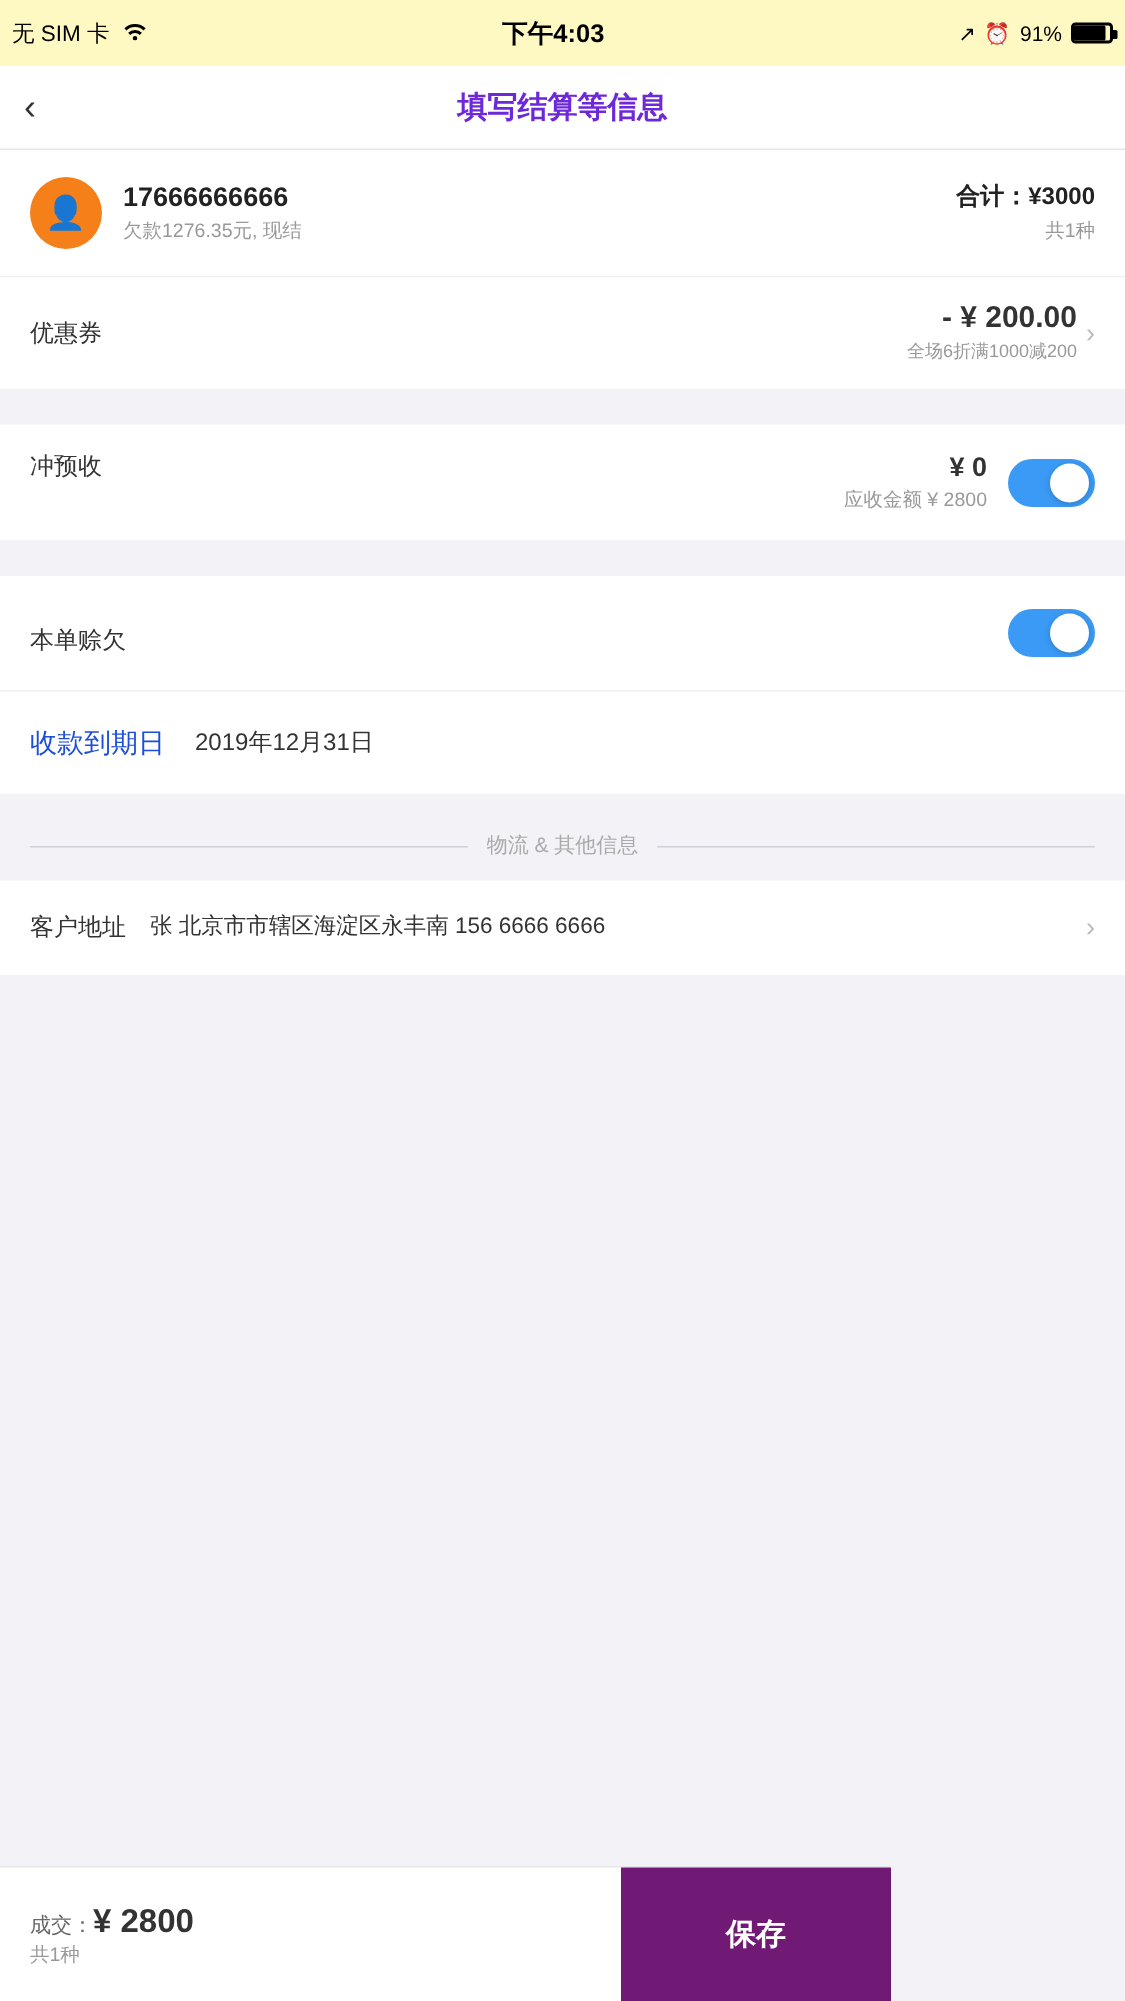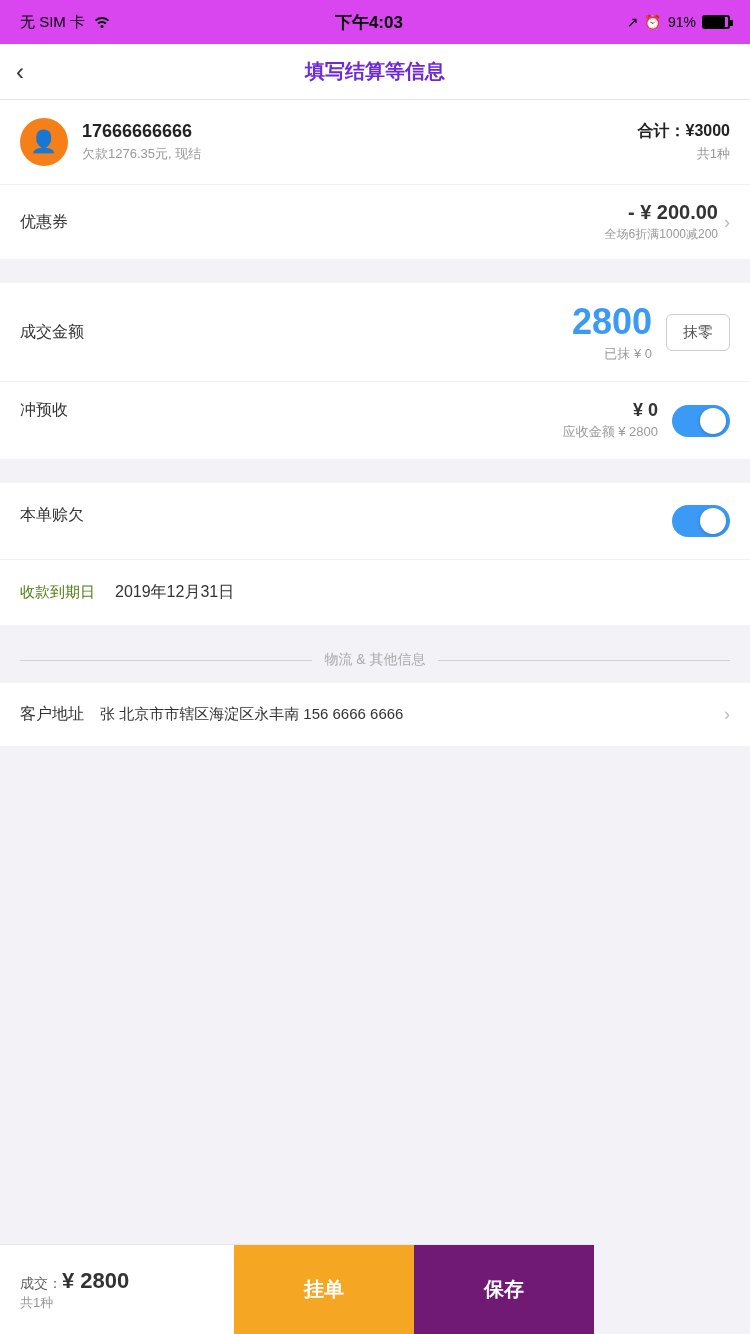--- a/index.html
+++ b/index.html
@@ -11,22 +11,22 @@
       min-height: 1334px;
       position: relative;
       overflow-x: hidden;
     }
 
     
     .status-bar {
       display: flex;
       justify-content: space-between;
       align-items: center;
-      background: #d946ef;
-      padding: 0 20px;
+      background: #fef9c3;
+      padding: 0 8px;
       height: 44px;
       font-size: 15px;
       font-weight: 500;
     }
     .status-left { display: flex; align-items: center; gap: 8px; }
     .status-center { font-size: 17px; font-weight: 600; }
     .status-right { display: flex; align-items: center; gap: 6px; font-size: 14px; }
 
     
     .nav-bar {
@@ -153,37 +153,37 @@
       background: #fff;
       top: 3px;
       right: 4px;
       box-shadow: 0 1px 4px rgba(0,0,0,0.2);
       transition: right 0.2s;
     }
 
     
     .debt-row {
       display: flex;
-      align-items: flex-start;
+      align-items: flex-end;
       justify-content: space-between;
       padding: 22px 20px;
       background: #fff;
     }
     .debt-label { font-size: 16px; color: #333; }
 
     
     .duedate-row {
       display: flex;
       align-items: center;
       padding: 22px 20px;
       background: #fff;
       gap: 20px;
       border-top: 1px solid #f0f0f0;
     }
-    .duedate-label { font-size: 15px; color: #4d7c0f; }
+    .duedate-label { font-size: 18px; color: #1d4ed8; }
     .duedate-value { font-size: 16px; color: #333; }
 
     
     .section-divider {
       display: flex;
       align-items: center;
       justify-content: center;
       background: #f2f2f7;
       padding: 14px 20px;
       gap: 12px;
@@ -303,30 +303,20 @@
         <div class="coupon-desc">全场6折满1000减200</div>
       </div>
       <span class="chevron">›</span>
     </div>
   </div>
 </div>
 
 <div class="divider-section"></div>
 
 <div class="section-card">
-  <div class="amount-row">
-    <span class="amount-label">成交金额</span>
-    <div class="amount-right">
-      <div class="amount-col">
-        <div class="amount-value">2800</div>
-        <div class="amount-sub">已抹  ¥ 0</div>
-      </div>
-      <button class="round-btn">抹零</button>
-    </div>
-  </div>
 
   <div class="precol-row">
     <span class="precol-label">冲预收</span>
     <div class="precol-right">
       <div class="precol-value-col">
         <div class="precol-value">¥ 0</div>
         <div class="precol-sub">应收金额 ¥ 2800</div>
       </div>
       <div class="toggle"></div>
     </div>
@@ -362,15 +352,14 @@
 
 <div class="bottom-spacer"></div>
 
 <div class="bottom-bar">
   <div class="bottom-summary">
     <div class="summary-top">
       <span>成交：</span><span style="font-size:22px;font-weight:700;color:#333;">¥ 2800</span>
     </div>
     <div class="summary-count">共1种</div>
   </div>
-  <div class="bottom-btn btn-hold">挂单</div>
   <div class="bottom-btn btn-save">保存</div>
 </div>
 
 </body></html>

